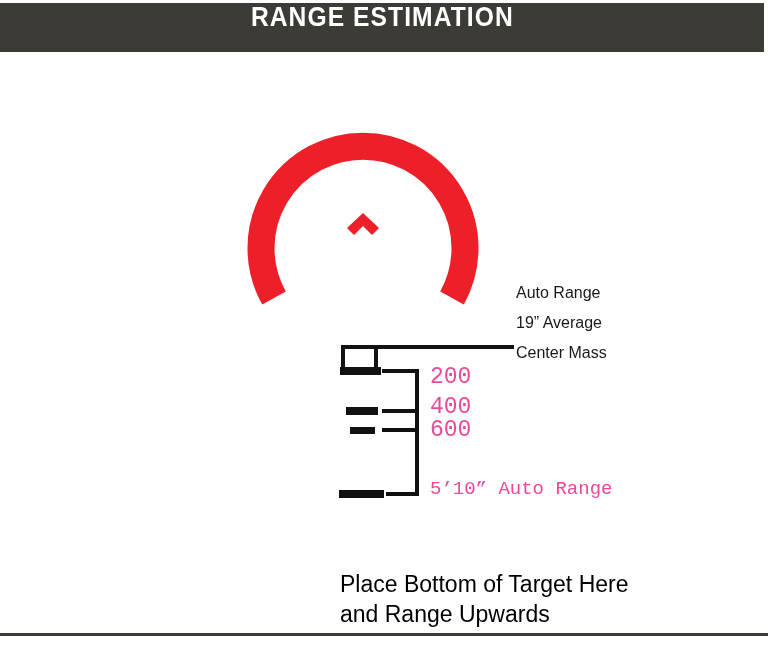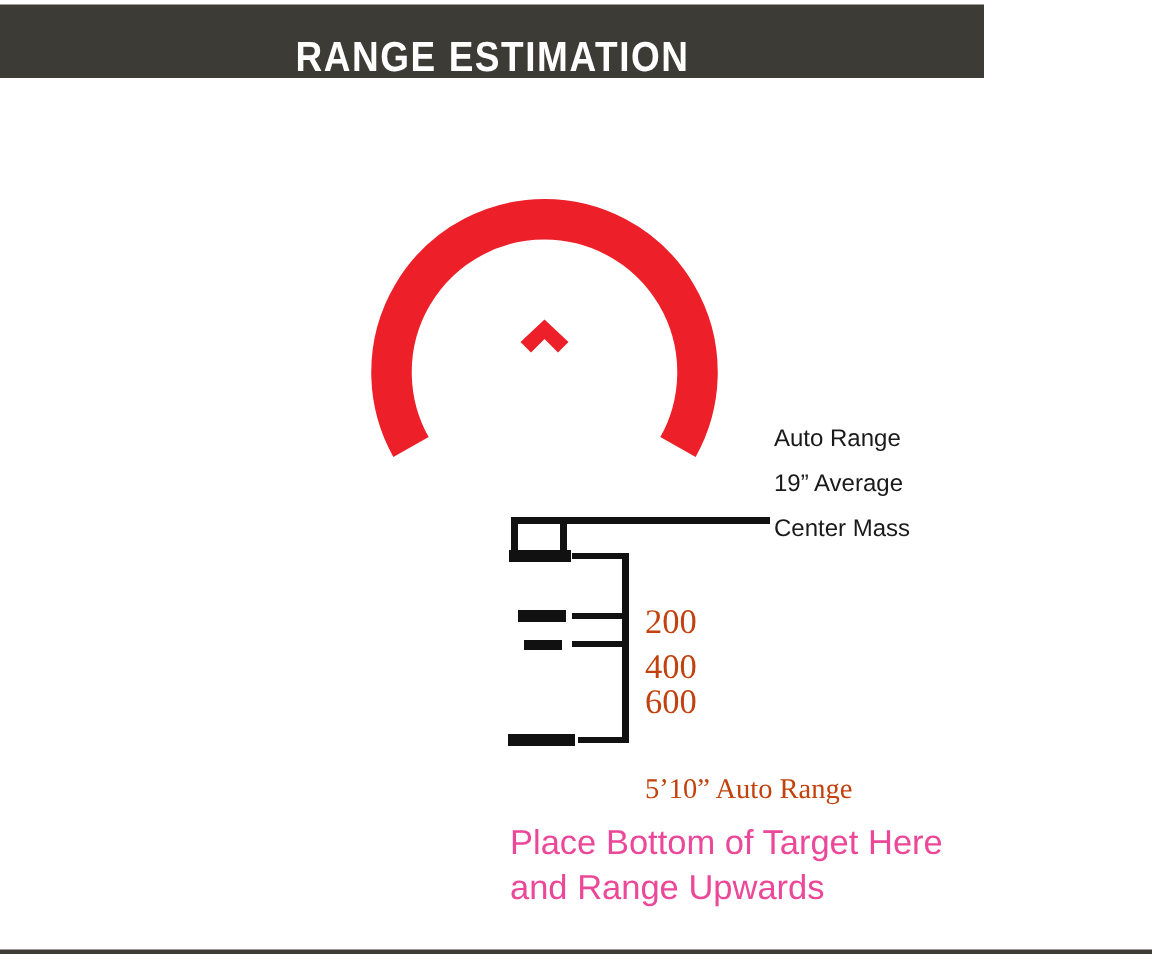--- a/index.html
+++ b/index.html
@@ -17,25 +17,25 @@
     height: 645px;
     background: #ffffff;
     overflow: hidden;
   }
 
   
   .header-bar {
     position: absolute;
     left: 0;
     top: 3px;
-    width: 656px;
+    width: 764px;
     height: 49px;
     background: #3c3b35;
     display: flex;
-    align-items: flex-end;
+    align-items: flex-start;
     justify-content: center;
     box-sizing: border-box;
   }
   .header-title {
     color: #ffffff;
     font-family: "Liberation Sans Narrow", "Liberation Sans", sans-serif;
     font-size: 28px;
     font-weight: 700;
     letter-spacing: 1.2px;
     transform: scaleX(0.88);
@@ -85,25 +85,24 @@
     position: absolute;
     left: 330px;
     top: 335px;
     width: 300px;
     height: 180px;
   }
 
   
   .txt {
     position: absolute;
-    color: #c2410c;
-    font-family: Liberation Serif, serif;
+    color: #ec4899;
+    font-family: Liberation Mono, monospace;
     white-space: nowrap;
     line-height: 1;
-    margin-top: 37px;
   }
 
   .callout-block {
     position: absolute;
     left: 516px;
     top: 278px;
     font-size: 16px;
     color: #1a1a1a;
     font-family: "Liberation Sans", sans-serif;
     line-height: 30px;
@@ -121,23 +120,23 @@
 
   .autorange-label {
     font-size: 19px;
     left: 430px;
     top: 480px;
   }
 
   .instructions {
     position: absolute;
     left: 340px;
-    top: 546px;
+    top: 569px;
     font-size: 23px;
-    color: #ec4899;
+    color: #000000;
     font-family: "Liberation Sans", sans-serif;
     line-height: 30px;
     white-space: nowrap;
   }
   .instructions div { display: block; }
 </style>
 </head>
 <body>
 
 <div id="page">

